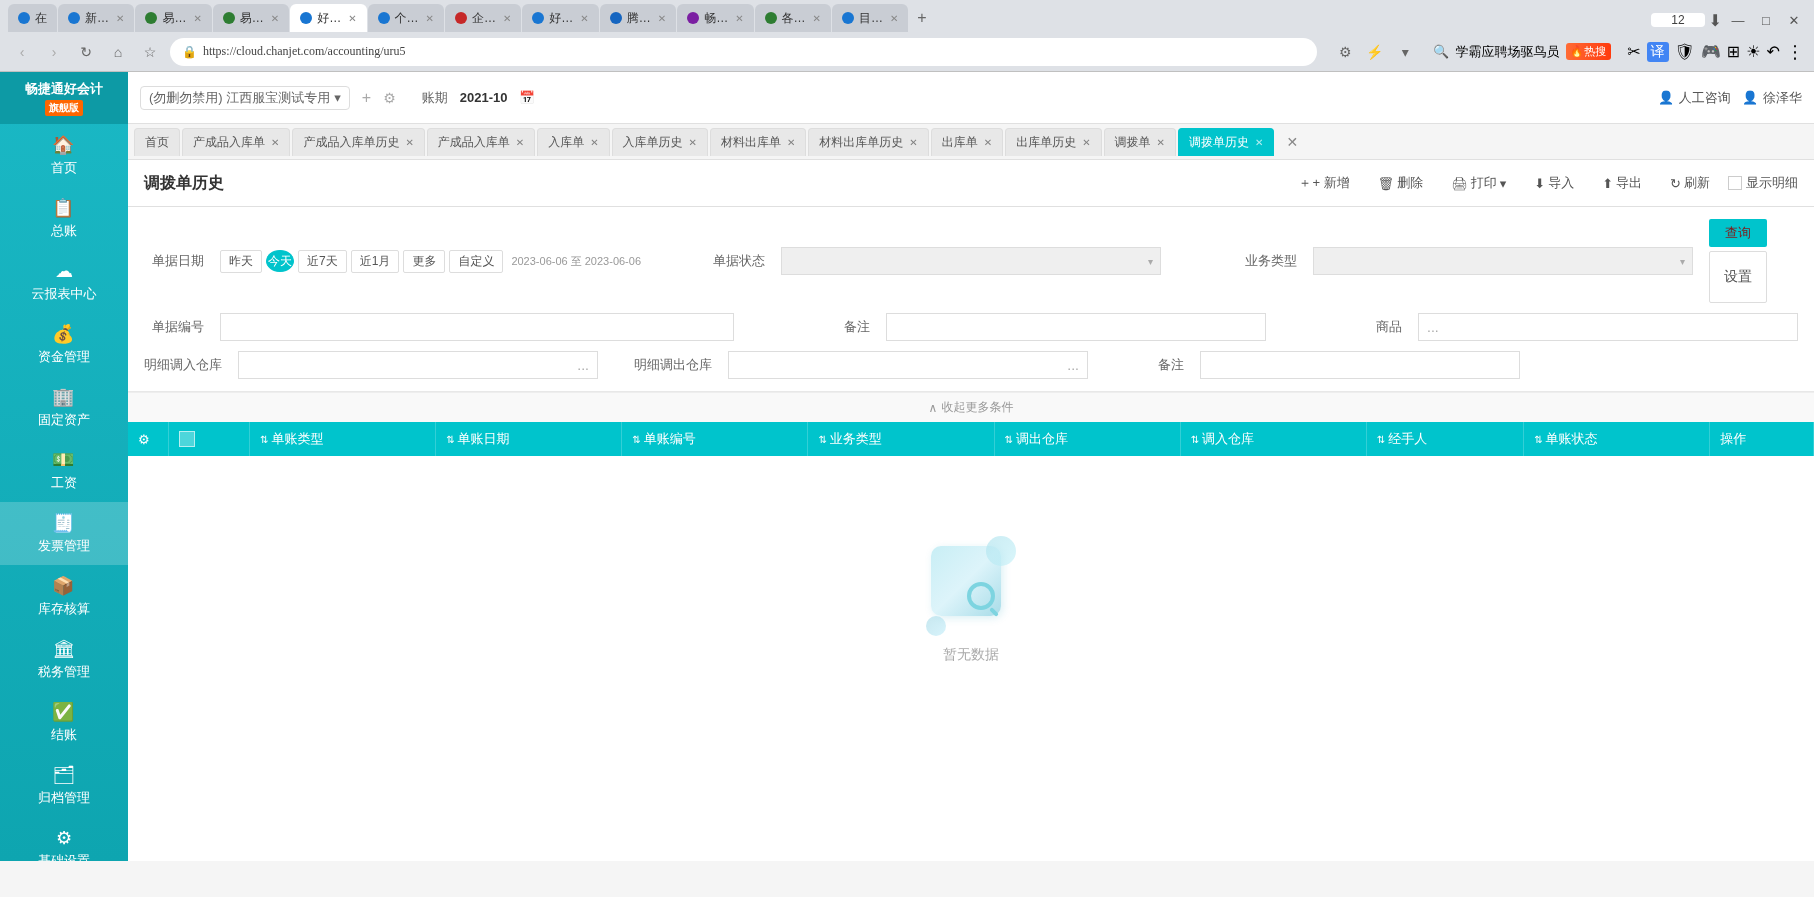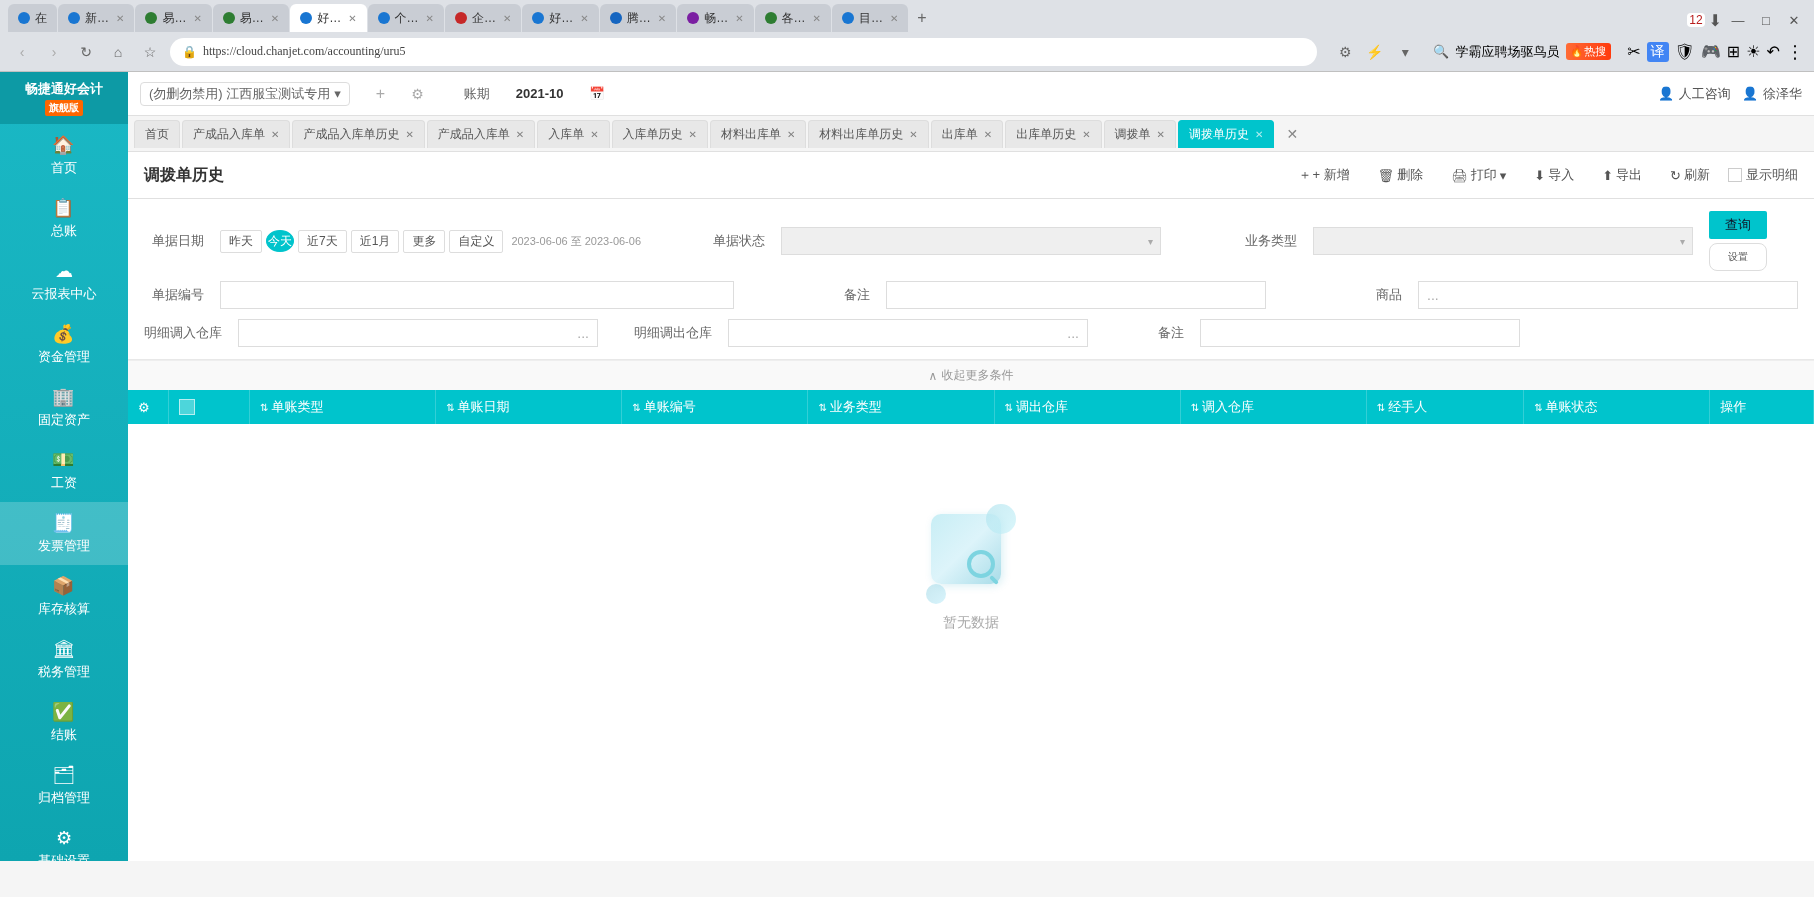--- a/index.html
+++ b/index.html
@@ -108,26 +108,26 @@
       cursor: pointer;
       gap: 3px;
       font-size: 13px;
     }
     .sidebar-item.active { background: rgba(255,255,255,0.2); }
     .sidebar-icon { font-size: 18px; }
 
     
     .top-bar {
       background: #fff;
-      height: 44px;
+      height: 52px;
       display: flex;
       align-items: center;
       padding: 0 12px;
       border-bottom: 1px solid #e0e0e0;
-      gap: 26px;
+      gap: 12px;
     }
     .company-selector {
       display: flex; align-items: center; gap: 4px;
       color: #666; font-size: 13px; cursor: pointer;
       border: 1px solid #ddd; padding: 2px 8px; border-radius: 4px;
     }
     .period-label { color: #666; font-size: 13px; margin-left: 14px; }
     .period-value { color: #333; font-weight: bold; }
     .top-bar-right { margin-left: auto; display: flex; align-items: center; gap: 12px; color: #555; font-size: 13px; }
     .user-service { display: flex; align-items: center; gap: 4px; cursor: pointer; }
@@ -218,26 +218,26 @@
     }
     .filter-dots { color: #aaa; cursor: pointer; font-size: 14px; }
 
     .collapse-bar {
       text-align: center; padding: 6px; background: #f9f9f9;
       border-top: 1px solid #eee; color: #999; font-size: 12px; cursor: pointer;
       display: flex; align-items: center; justify-content: center; gap: 4px;
     }
 
     .query-btn {
-      background: #00c4cc; color: #0f172a; border: none; padding: 5px 16px;
+      background: #00c4cc; color: #7f1d1d; border: none; padding: 5px 16px;
       font-size: 13px; cursor: pointer; border-radius: 2px;
     }
     .setting-btn {
-      background: #fff; color: #555; border: 1px solid #ddd; padding: 6px 12px;
-      font-size: 10px; cursor: pointer; border-radius: 8px;
+      background: #fff; color: #555; border: 1px solid #ddd; padding: 16px 12px;
+      font-size: 14px; cursor: pointer; border-radius: 2px;
     }
     .filter-actions { display: flex; flex-direction: column; gap: 4px; }
 
     
     .table-container { overflow: auto; }
     .data-table {
       width: 100%; border-collapse: collapse;
     }
     .data-table thead tr {
       background: #00c4cc;
@@ -335,21 +335,21 @@
     <span class="tab-close">✕</span>
   </div>
   <div class="browser-tab">
     <span style="width:12px;height:12px;background:#1976d2;border-radius:50%;display:inline-block;flex-shrink:0;"></span>
     <span>目…</span>
     <span class="tab-close">✕</span>
   </div>
   <div class="browser-tab" style="background:transparent;font-size:16px;color:#666;padding:0 8px;">+</div>
   <div style="flex:1;"></div>
   <div style="display:flex;align-items:center;gap:4px;margin-left:4px;">
-    <div style="background:#fff;border-radius:4px;padding:0 2px;font-size:12px;color:#b91c1c;">12</div>
+    <div style="background:#fff;border-radius:4px;padding:0 20px;font-size:12px;color:#404040;">12</div>
     <div style="font-size:16px;color:#555;cursor:pointer;">⬇</div>
     <div style="width:24px;height:24px;display:flex;align-items:center;justify-content:center;cursor:pointer;color:#555;">—</div>
     <div style="width:24px;height:24px;display:flex;align-items:center;justify-content:center;cursor:pointer;color:#555;">□</div>
     <div style="width:24px;height:24px;display:flex;align-items:center;justify-content:center;cursor:pointer;color:#555;">✕</div>
   </div>
 </div>
 
 <div class="browser-addressbar">
   <div class="nav-btn" style="color:#aaa;">‹</div>
   <div class="nav-btn" style="color:#aaa;">›</div>

